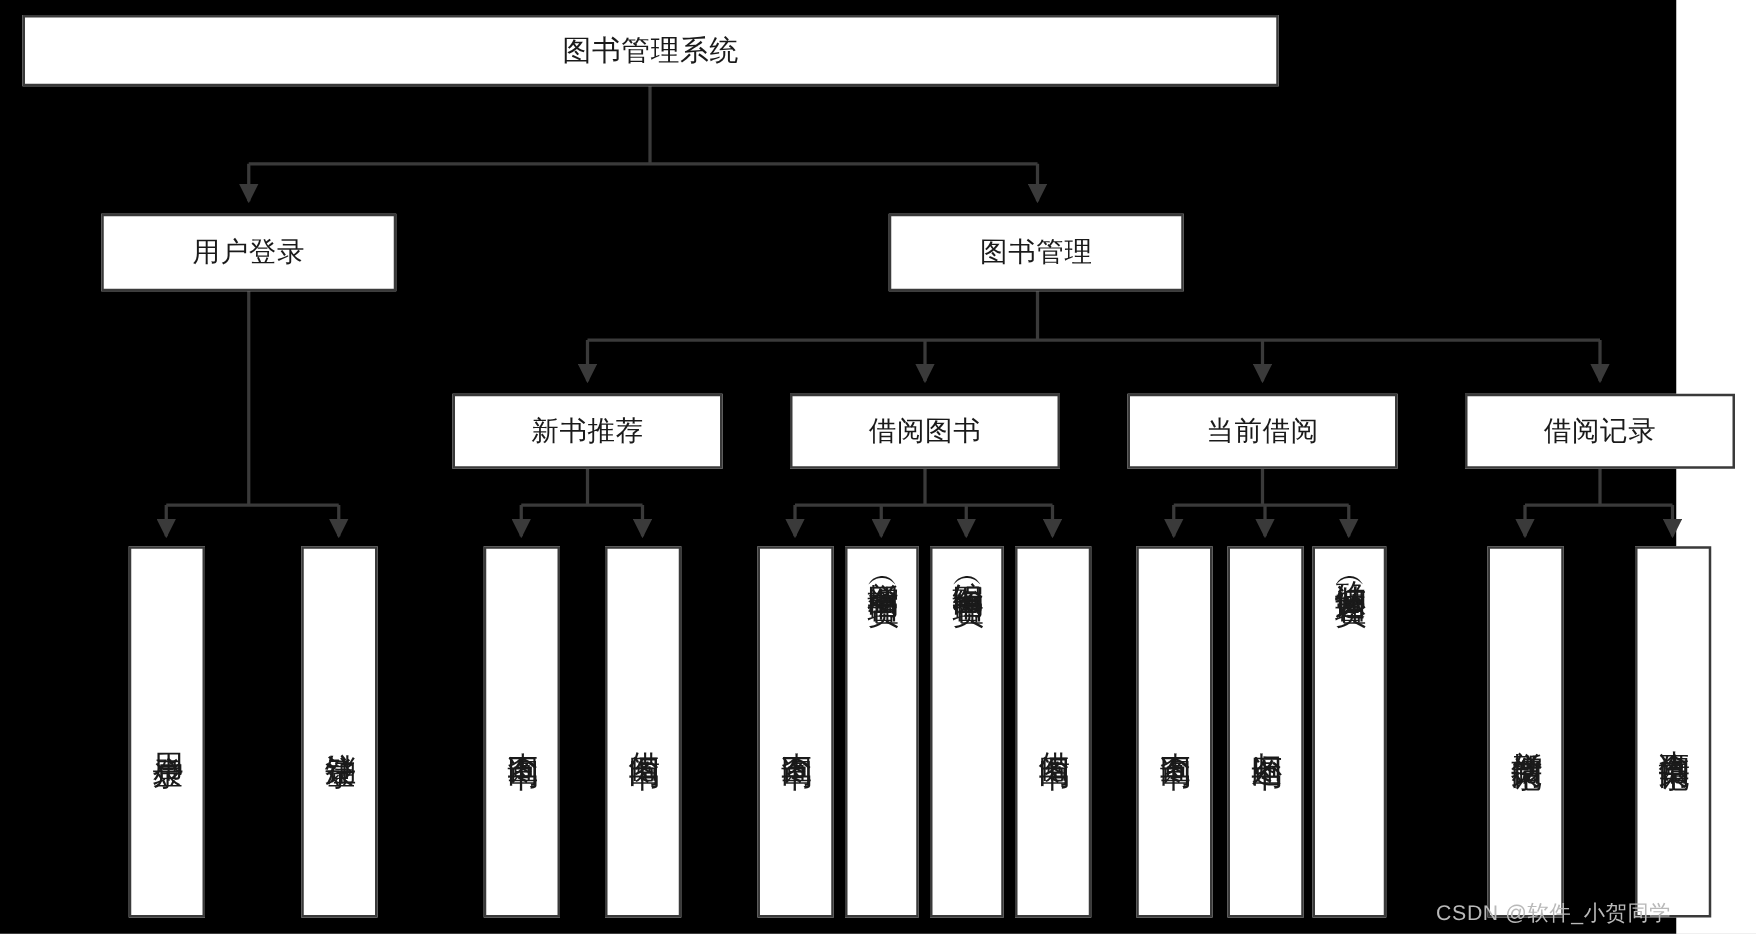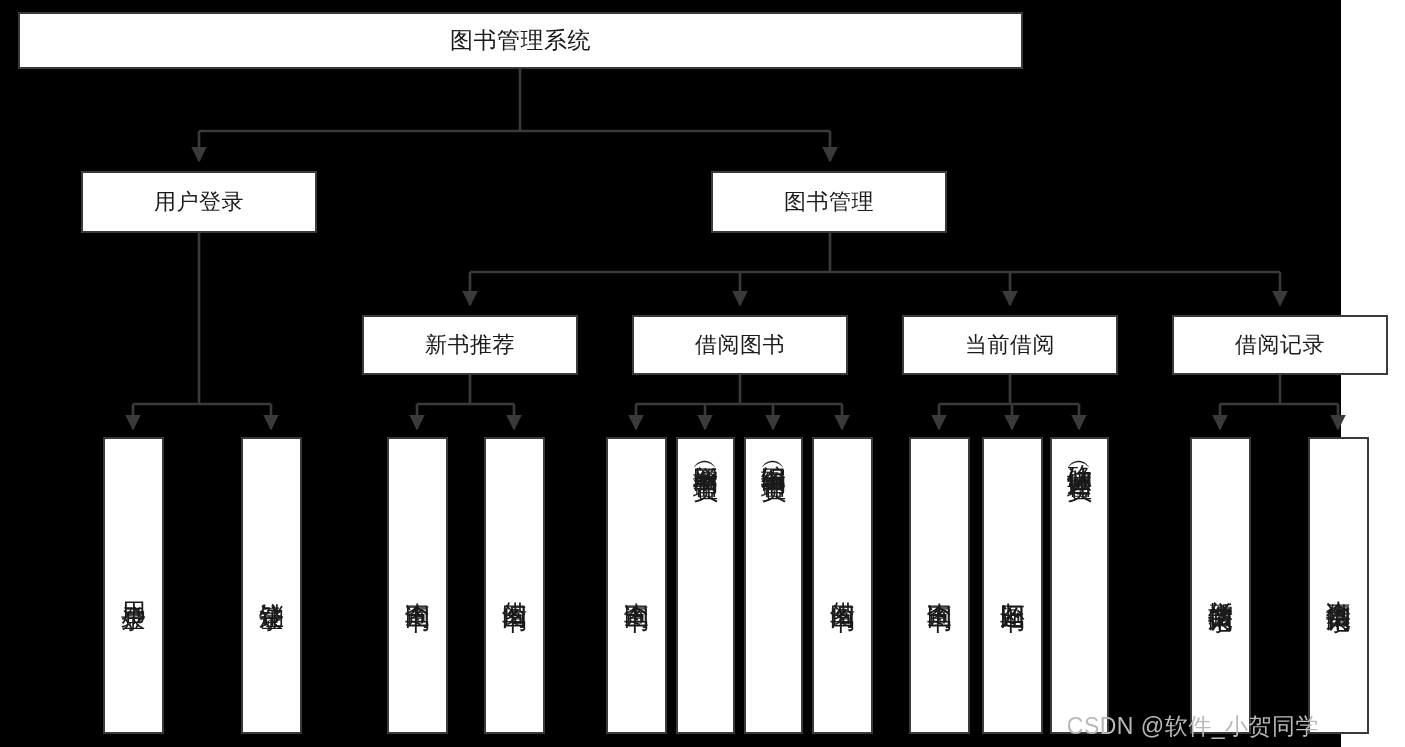--- a/index.html
+++ b/index.html
@@ -62,23 +62,23 @@
     line-height: 1.08;
     letter-spacing: 2px;
     white-space: nowrap;
   }
   .node.vertical.centered {
     align-items: center;
     padding-top: 0;
   }
   .watermark {
     position: absolute;
-    right: 22px;
+    right: 4px;
     bottom: 5px;
-    font-size: 23px;
+    font-size: 17px;
     color: #b9b9b9;
     letter-spacing: 0.5px;
     white-space: nowrap;
     font-family: "Liberation Sans", "DejaVu Sans", sans-serif;
   }
 </style>
 </head>
 <body>
 
 <div id="diagram-root">

